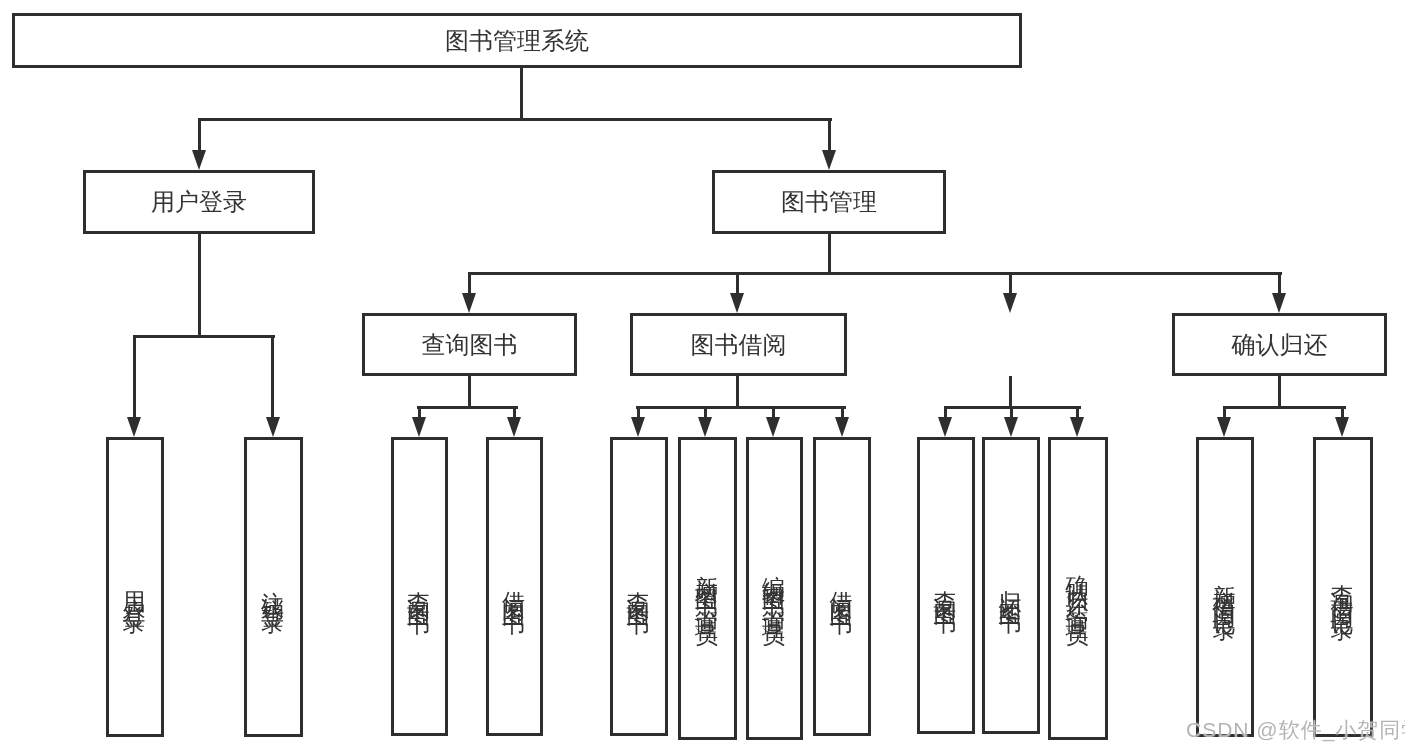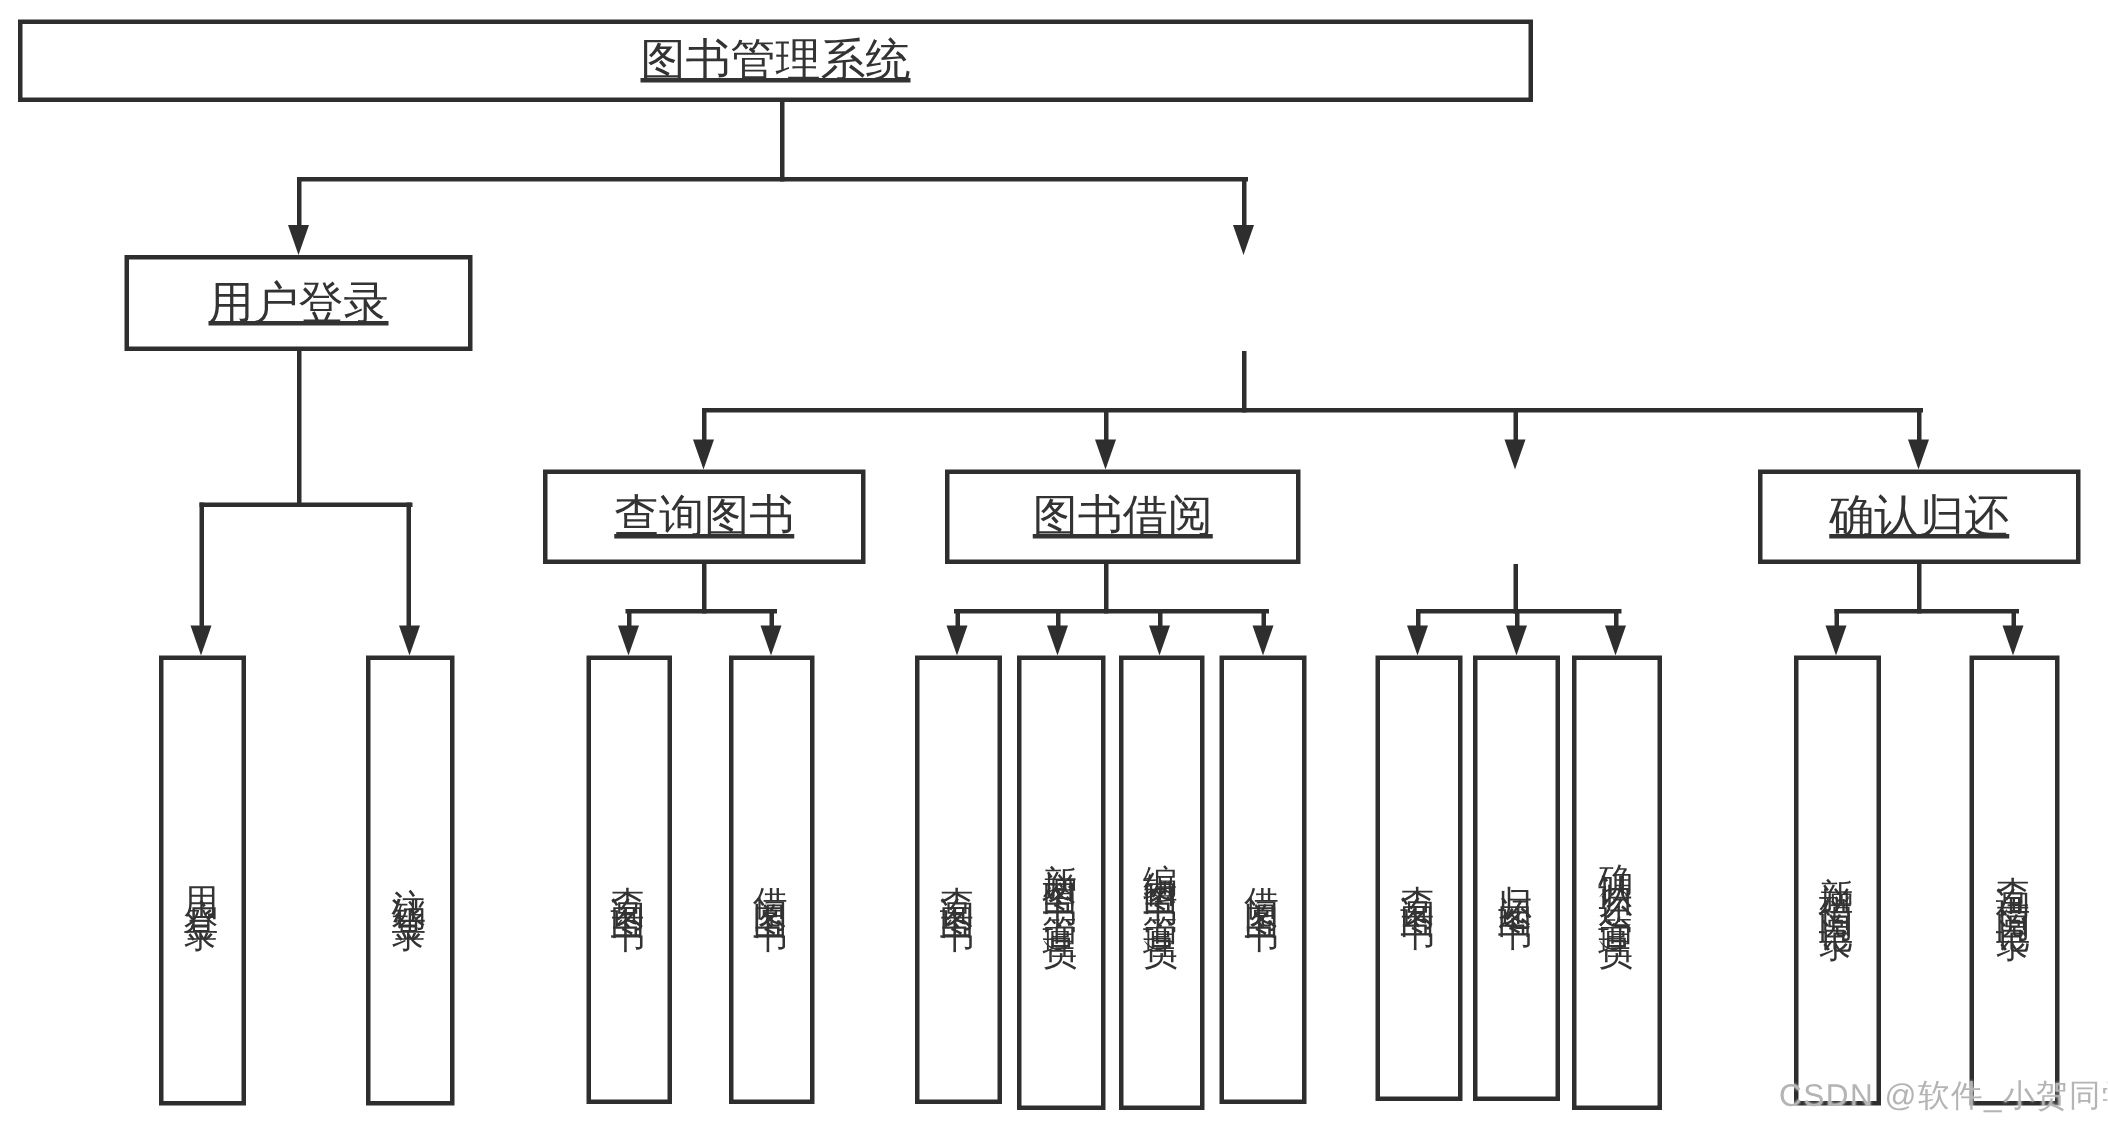--- a/index.html
+++ b/index.html
@@ -19,24 +19,23 @@
   .box{
     position:absolute;
     box-sizing:border-box;
     border:3px solid var(--line);
     background:#fff;
     display:flex;
     align-items:center;
     justify-content:center;
   }
   .hlabel{
-    font-size:30px;
+    font-size:24px;
     color:var(--text);
     white-space:nowrap;
-    text-decoration:underline;
   }
   .vlabel{
     writing-mode:vertical-rl;
     -webkit-writing-mode:vertical-rl;
     text-orientation:mixed;
     font-size:23px;
     letter-spacing:7px;
     color:var(--text);
     white-space:nowrap;
   }
@@ -72,20 +71,23 @@
   <div class="vline" style="left:520px;top:68px;height:53px"></div>
   <div class="hline" style="left:198px;top:118px;width:634px"></div>
   <div class="vline" style="left:198px;top:118px;height:36px"></div>
   <div class="arrow" style="left:192px;top:150px"></div>
   <div class="vline" style="left:828px;top:118px;height:36px"></div>
   <div class="arrow" style="left:822px;top:150px"></div>
 
   <div class="box" style="left:83px;top:170px;width:232px;height:64px">
     <span class="hlabel">用户登录</span>
   </div>
+  <div class="box" style="left:712px;top:170px;width:234px;height:64px">
+    <span class="hlabel">图书管理</span>
+  </div>
 
   <div class="vline" style="left:198px;top:234px;height:104px"></div>
   <div class="hline" style="left:133px;top:335px;width:142px"></div>
   <div class="vline" style="left:133px;top:335px;height:86px"></div>
   <div class="arrow" style="left:127px;top:417px"></div>
   <div class="vline" style="left:271px;top:335px;height:86px"></div>
   <div class="arrow" style="left:266px;top:417px"></div>
 
   <div class="vline" style="left:828px;top:234px;height:41px"></div>
   <div class="hline" style="left:468px;top:272px;width:814px"></div>
@@ -94,21 +96,21 @@
   <div class="vline" style="left:736px;top:272px;height:25px"></div>
   <div class="arrow" style="left:730px;top:293px"></div>
   <div class="vline" style="left:1009px;top:272px;height:25px"></div>
   <div class="arrow" style="left:1003px;top:293px"></div>
   <div class="vline" style="left:1278px;top:272px;height:25px"></div>
   <div class="arrow" style="left:1272px;top:293px"></div>
 
   <div class="box" style="left:362px;top:313px;width:215px;height:63px">
     <span class="hlabel">查询图书</span>
   </div>
-  <div class="box" style="left:630px;top:313px;width:237px;height:63px">
+  <div class="box" style="left:630px;top:313px;width:217px;height:63px">
     <span class="hlabel">图书借阅</span>
   </div>
   <div class="box" style="left:1172px;top:313px;width:215px;height:63px">
     <span class="hlabel">确认归还</span>
   </div>
 
   <div class="vline" style="left:468px;top:376px;height:33px"></div>
   <div class="hline" style="left:417px;top:406px;width:101px"></div>
   <div class="vline" style="left:418px;top:406px;height:15px"></div>
   <div class="arrow" style="left:412px;top:417px"></div>

